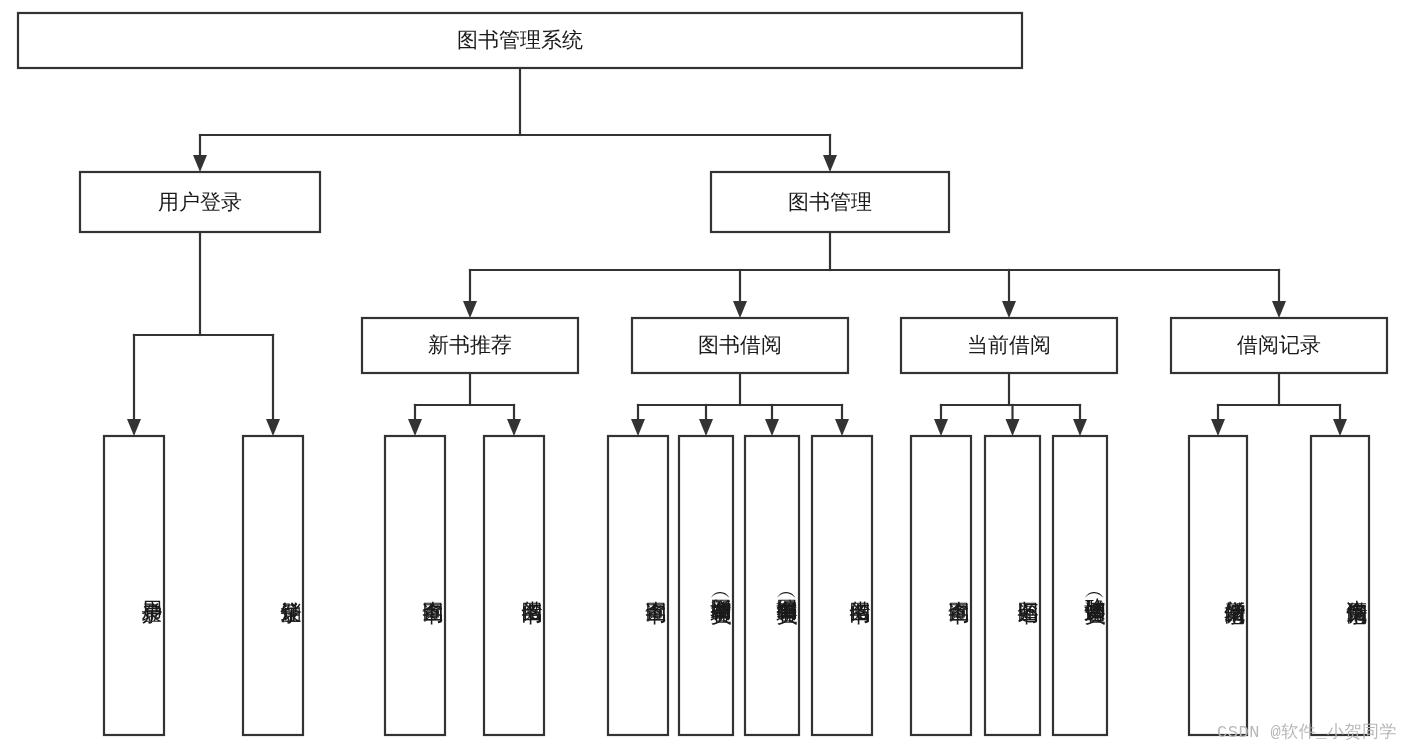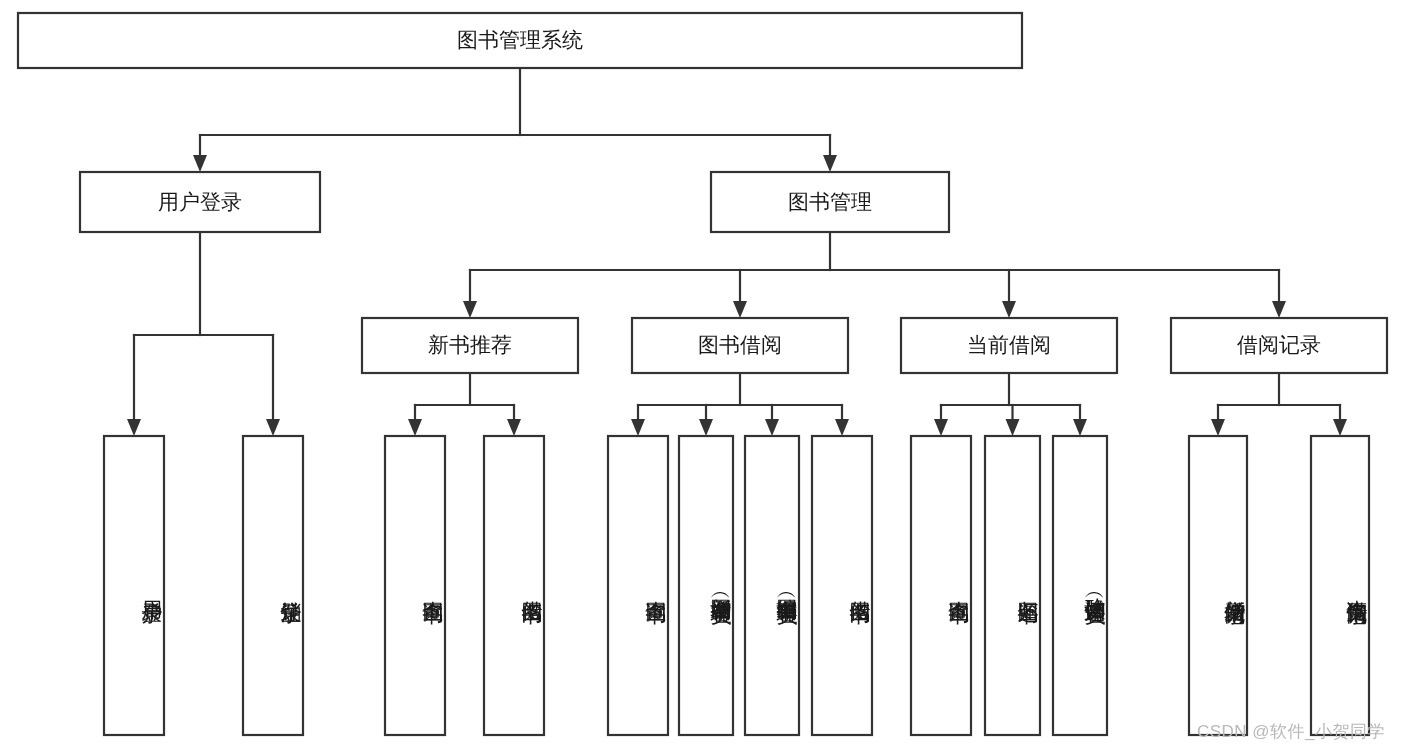--- a/index.html
+++ b/index.html
@@ -59,23 +59,23 @@
     color: #1a1a1a;
     letter-spacing: 1px;
     display: flex;
     align-items: flex-start;
     justify-content: center;
     white-space: nowrap;
     pointer-events: none;
   }
   .watermark {
     position: absolute;
-    right: 20px;
+    right: 8px;
     bottom: 4px;
-    font-family: Liberation Sans, sans-serif;
+    font-family: Liberation Mono, monospace;
     font-size: 17px;
     color: #b8b8b8;
     white-space: nowrap;
     letter-spacing: 0.5px;
   }
 </style>
 </head>
 <body>
 
 <div id="diagram-root">

